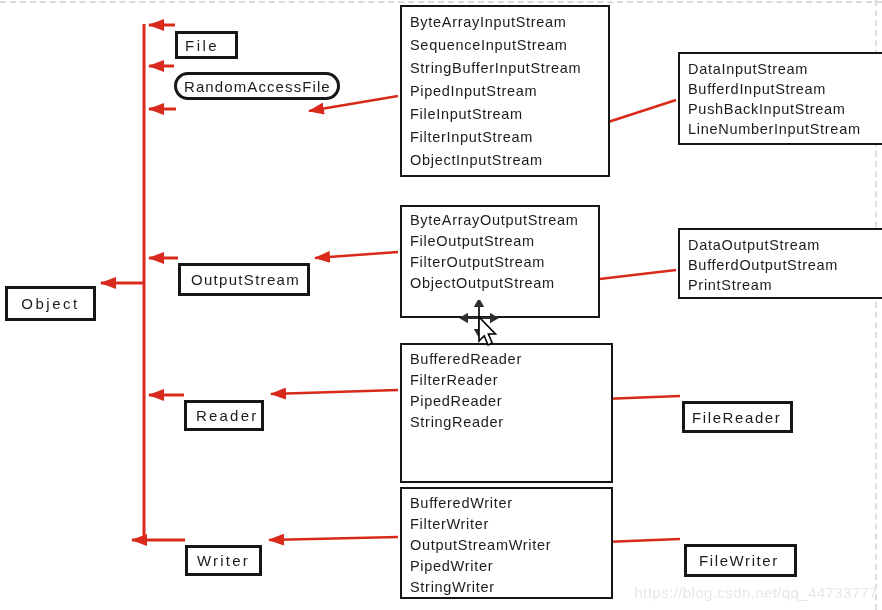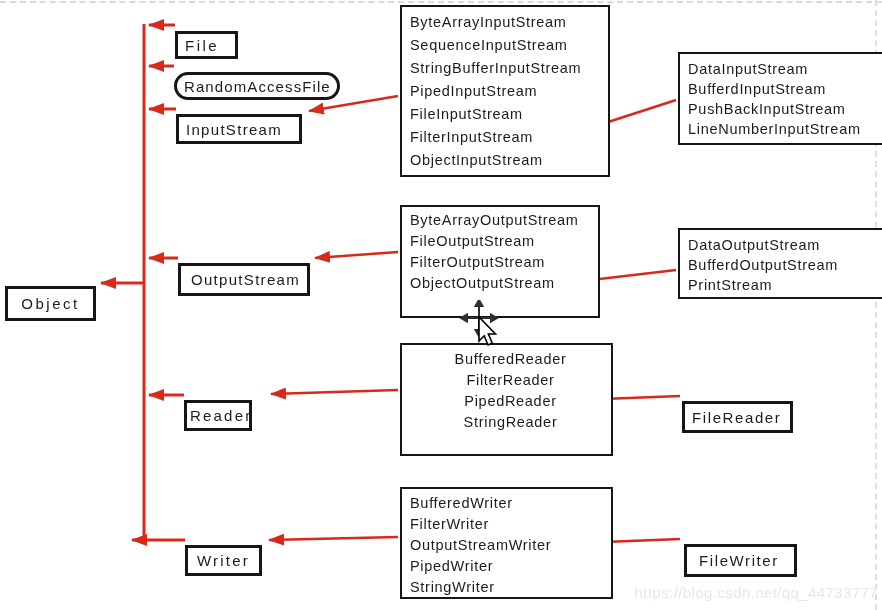--- a/index.html
+++ b/index.html
@@ -65,29 +65,26 @@
   </div>
 
   <div class="node" style="left:175px;top:11px;width:63px;height:28px;letter-spacing:2.5px;">
     <span>File</span>
   </div>
 
   <div class="node" style="left:174px;top:52px;width:166px;height:28px;letter-spacing:1.1px;border-radius:14px;">
     <span>RandomAccessFile</span>
   </div>
 
-  <div class="node" style="left:176px;top:94px;width:126px;height:30px;letter-spacing:1.3px;">
-    <span>InputStream</span>
-  </div>
 
   <div class="node" style="left:178px;top:243px;width:132px;height:33px;padding-left:10px;letter-spacing:1.3px;">
     <span>OutputStream</span>
   </div>
 
-  <div class="node" style="left:184px;top:380px;width:68px;height:31px;padding-left:3px;letter-spacing:2.2px;">
+  <div class="node" style="left:184px;top:380px;width:80px;height:31px;padding-left:9px;letter-spacing:2.2px;">
     <span>Reader</span>
   </div>
 
   <div class="node" style="left:185px;top:525px;width:77px;height:31px;padding-left:9px;letter-spacing:2.2px;">
     <span>Writer</span>
   </div>
 
   <div class="node" style="left:682px;top:381px;width:111px;height:32px;letter-spacing:1.6px;">
     <span>FileReader</span>
   </div>
@@ -119,21 +116,21 @@
     <div class="li">FilterOutputStream</div>
     <div class="li">ObjectOutputStream</div>
   </div>
 
   <div class="list lh20" style="left:678px;top:228px;width:214px;height:71px;padding-top:5px;">
     <div class="li">DataOutputStream</div>
     <div class="li">BufferdOutputStream</div>
     <div class="li">PrintStream</div>
   </div>
 
-  <div class="list lh21" style="left:400px;top:343px;width:213px;height:113px;text-align:center;">
+  <div class="list lh21" style="left:400px;top:343px;width:213px;height:140px;">
     <div class="li">BufferedReader</div>
     <div class="li">FilterReader</div>
     <div class="li">PipedReader</div>
     <div class="li">StringReader</div>
   </div>
 
   <div class="list lh21" style="left:400px;top:487px;width:213px;height:112px;">
     <div class="li">BufferedWriter</div>
     <div class="li">FilterWriter</div>
     <div class="li">OutputStreamWriter</div>

